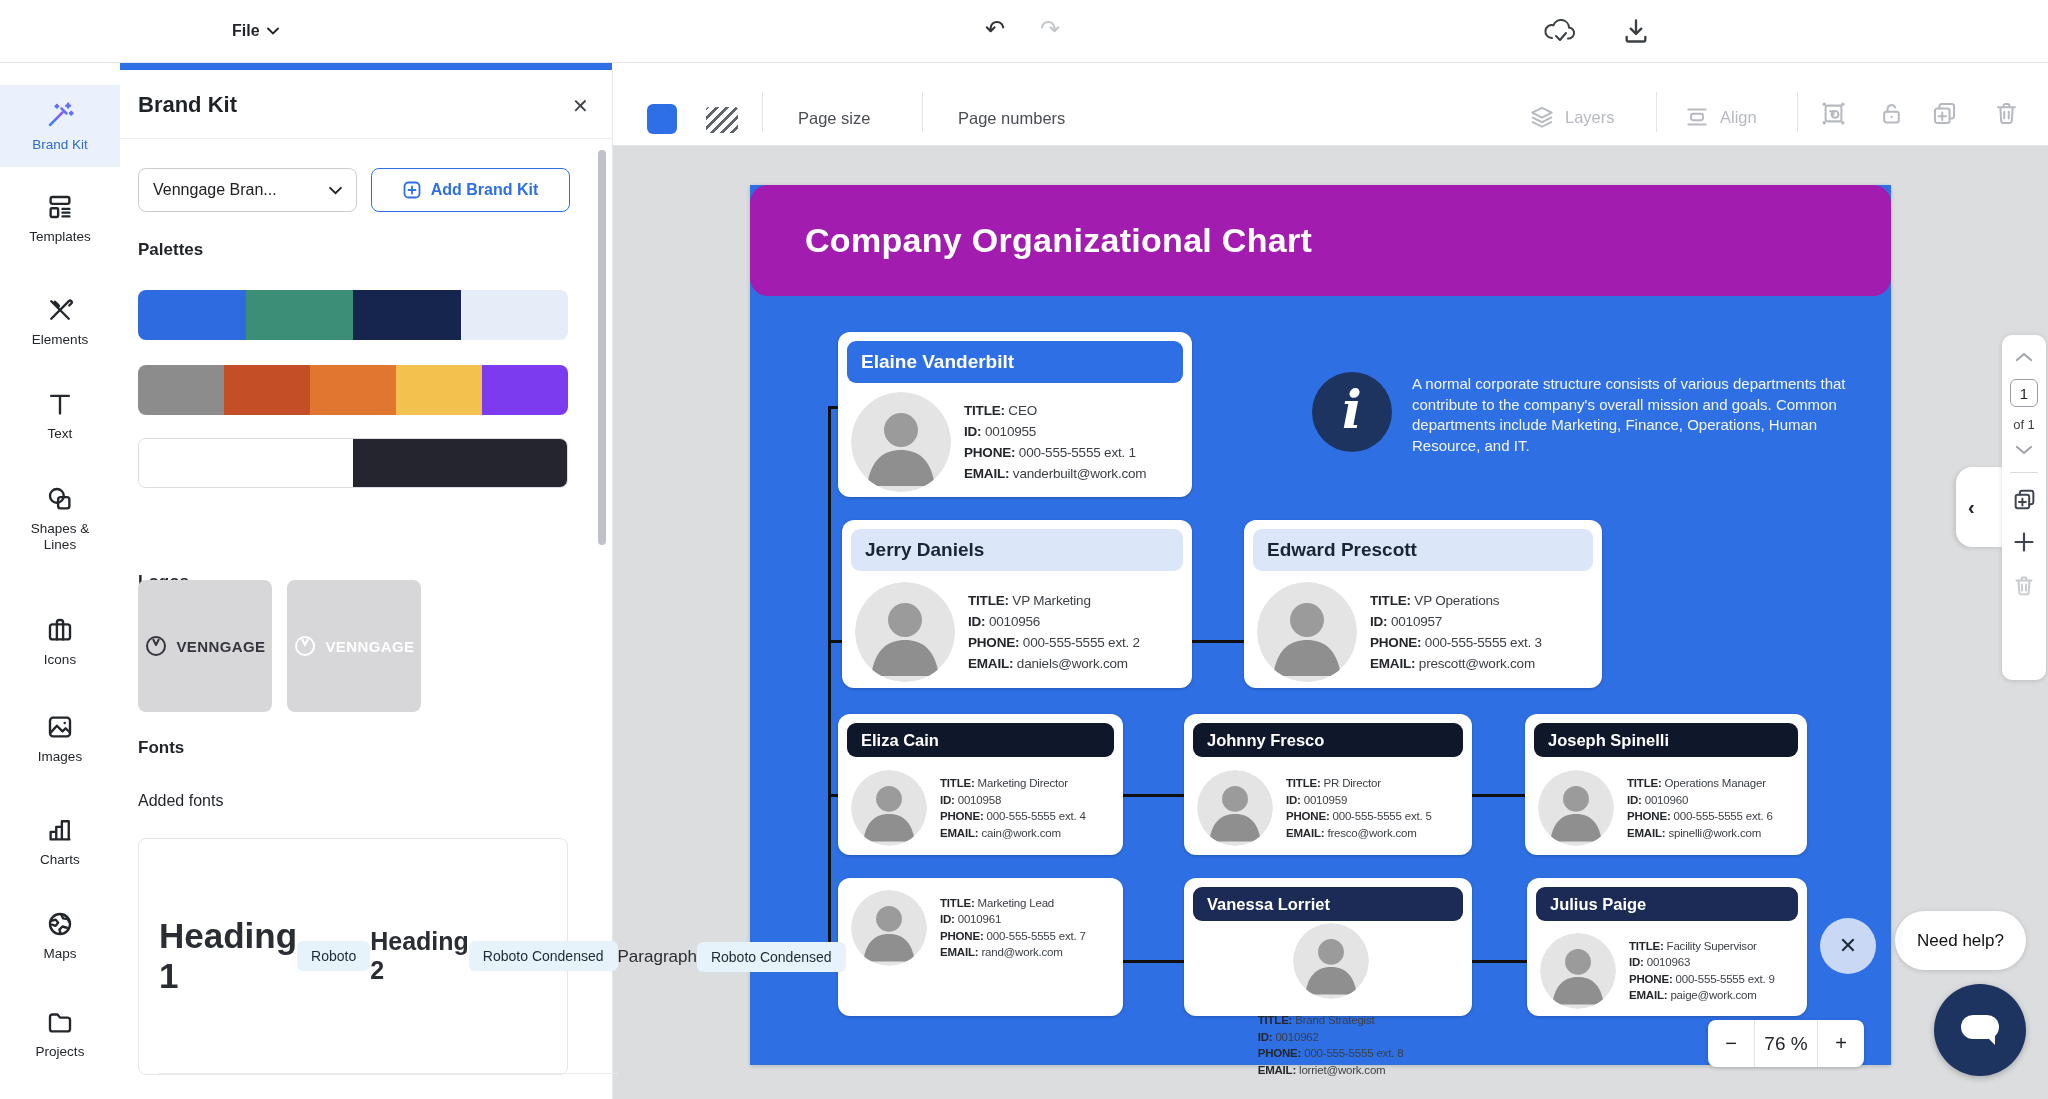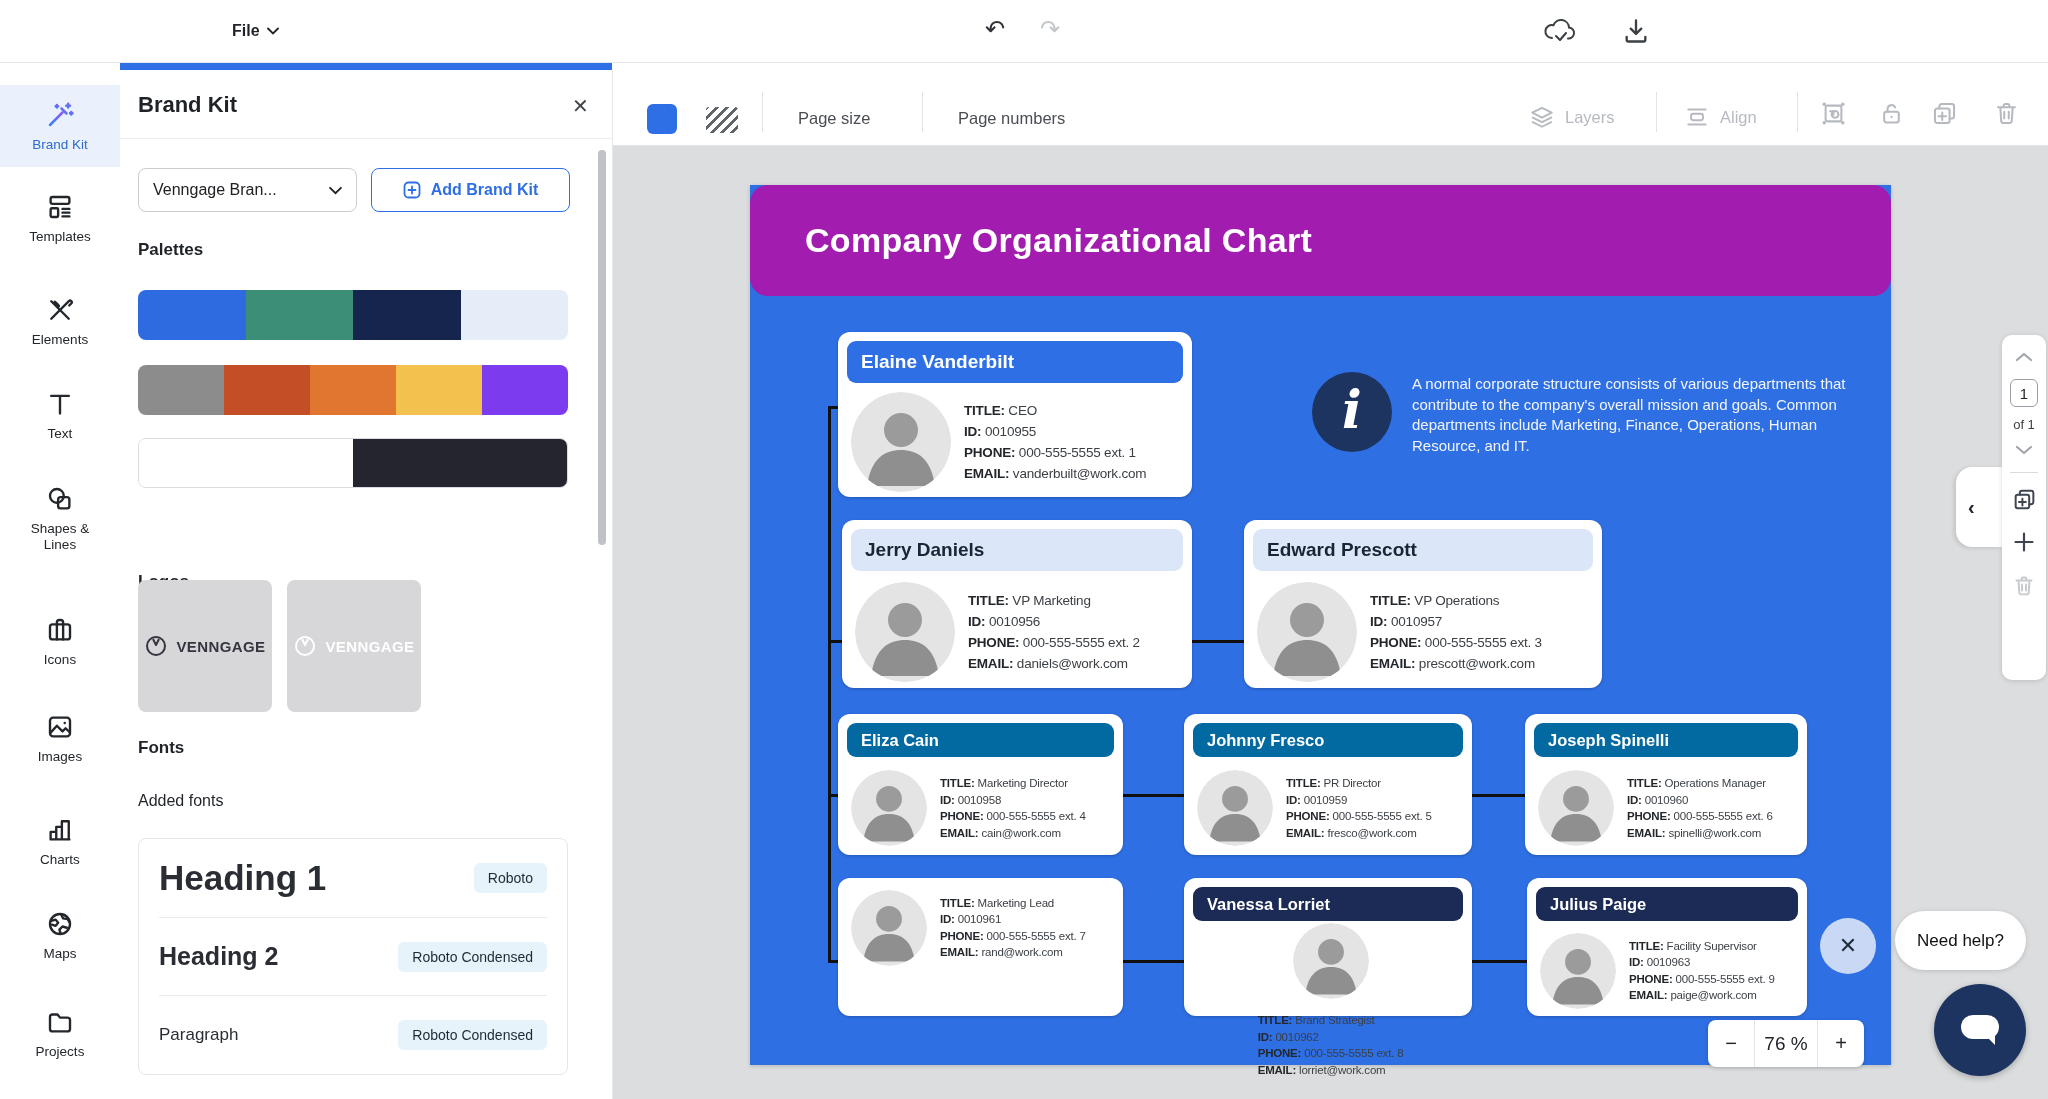--- a/index.html
+++ b/index.html
@@ -42,21 +42,21 @@
   .kit-add{left:251px;top:98px;width:199px;height:44px;border:1.5px solid #2E6FE5;border-radius:8px;
     display:flex;align-items:center;justify-content:center;gap:10px;font-size:16px;font-weight:700;color:#2E6FE5;box-sizing:border-box;background:#fff;}
   .sec-label{font-size:17px;font-weight:700;color:#1F2328;}
   .palette-row{left:18px;width:430px;height:50px;border-radius:8px;overflow:hidden;display:flex;}
   .palette-row .seg{flex:1;height:100%;}
   .row-bordered{border:1px solid #D9DBDE;box-sizing:border-box;}
   .logo-card{top:510px;width:134px;height:132px;background:#D7D7D9;border-radius:8px;
     display:flex;align-items:center;justify-content:center;gap:8px;}
   .logo-word{font-size:15px;font-weight:600;letter-spacing:.4px;}
   .font-card{left:18px;top:768px;width:430px;height:237px;border:1px solid #E3E6EA;border-radius:8px;box-sizing:border-box;
-    display:flex;flex-direction:column;padding:0 20px;}
+    display:flex;flex-direction:row;padding:0 20px;}
   .font-row{flex:1;display:flex;align-items:center;justify-content:space-between;border-bottom:1px solid #E8EAEC;}
   .font-row:last-child{border-bottom:none;}
   .badge{background:#E7F3FA;border-radius:6px;padding:7px 14px;font-size:14px;color:#1F2933;white-space:nowrap;}
   .h1-sample{font-size:35px;font-weight:700;color:#2A2D34;}
   .h2-sample{font-size:25px;font-weight:700;color:#2A2D34;}
   .p-sample{font-size:17px;color:#2A2D34;}
   .panel-scrollthumb{left:478px;top:80px;width:8px;height:395px;background:#BFC2C6;border-radius:4px;}
 
   
   .cv-toolbar{left:612px;top:62px;width:1436px;height:83px;background:#fff;border-bottom:1px solid #E3E4E6;z-index:10;}
@@ -70,21 +70,21 @@
 
   
   .page{left:750px;top:185px;width:1141px;height:880px;background:#2E6FE4;box-shadow:0 1px 4px rgba(0,0,0,.18);z-index:5;}
   .page-header{left:0;top:0;width:1141px;height:111px;background:#a21caf;border-radius:18px;}
   .page-title{left:55px;top:36px;font-size:34px;font-weight:700;color:#FFFFFF;letter-spacing:.3px;}
   .connector{background:#101010;z-index:6;}
   .person-card{position:absolute;background:#fff;border-radius:12px;box-shadow:0 1px 3px rgba(0,0,0,.22);z-index:7;box-sizing:border-box;}
   .person-header{margin:9px 9px 0 9px;border-radius:9px;display:flex;align-items:center;padding-left:14px;font-weight:700;}
   .hdr-blue{background:#2E6FE5;color:#fff;}
   .hdr-light{background:#DBE7F8;color:#1B2433;}
-  .hdr-green{background:#0369a1;color:#fff;}
+  .hdr-green{background:#0f172a;color:#fff;}
   .hdr-navy{background:#1C2B55;color:#fff;}
   .person-body{display:flex;align-items:center;padding:2px 8px 0 13px;gap:13px;}
   .person-info div{white-space:nowrap;color:#3A3F44;letter-spacing:-.2px;}
   .person-info b{color:#23272B;}
   .lg .person-header{height:42px;font-size:19px;}
   .lg .person-info div{font-size:13.5px;line-height:21px;}
   .sm .person-header{height:34px;font-size:16.5px;}
   .sm .person-info div{font-size:11.5px;line-height:16.5px;}
   .photo{border-radius:50%;overflow:hidden;flex-shrink:0;}
   .info-circle{left:1312px;top:372px;width:80px;height:80px;border-radius:50%;background:#1D3460;z-index:7;

